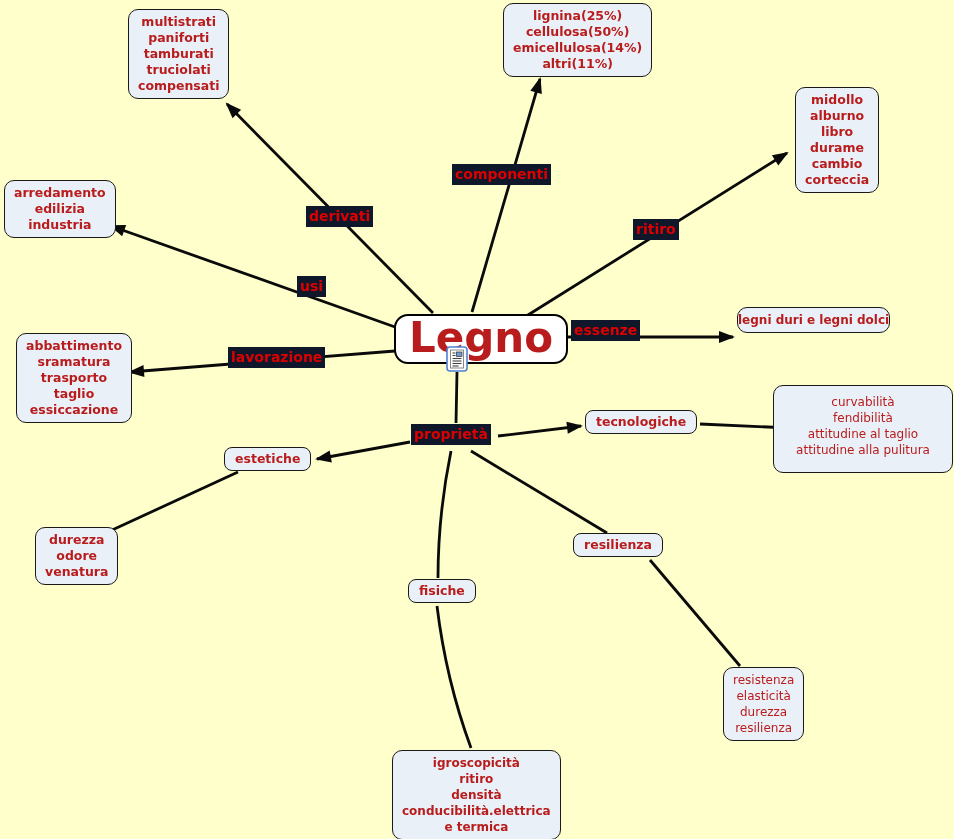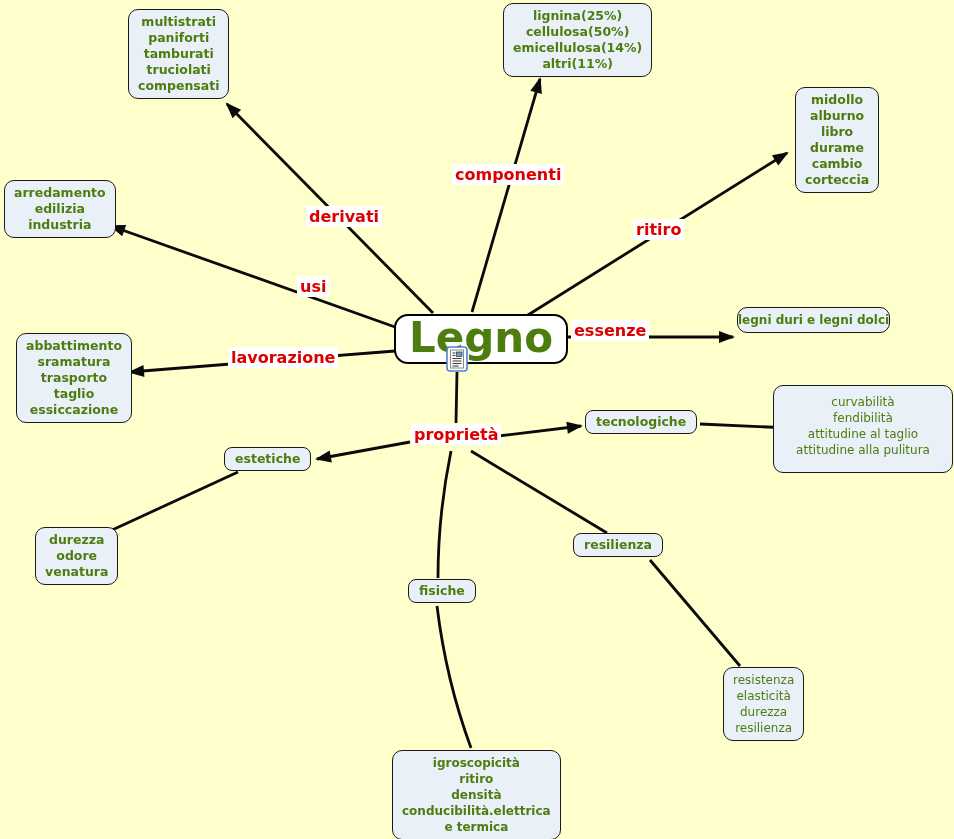--- a/index.html
+++ b/index.html
@@ -9,34 +9,34 @@
     background:#FFFFCC;
     font-family:"DejaVu Sans","Liberation Sans",sans-serif;
   }
   svg.wires{position:absolute;left:0;top:0;z-index:1;}
   .node{
     position:absolute;z-index:2;
     background:#EAF0F8;
     border:1.6px solid #1a1a1a;
     border-radius:10px;
     padding:4px 9px;
-    font-size:12.5px;line-height:16px;font-weight:bold;color:#4d7c0f;
+    font-size:12.5px;line-height:16px;font-weight:bold;color:#b91c1c;
     text-align:center;white-space:pre-line;width:max-content;
     box-sizing:border-box;
   }
   .node.regular{font-weight:normal;}
   .node.small{padding:3px 10px;border-radius:8px;}
   .node.root{
     background:#ffffff;border:2px solid #000;border-radius:14px;
     font-size:42px;line-height:40px;padding:2px 13px 4px 13px;z-index:3;
   }
   .phrase{
     position:absolute;z-index:2;
-    color:#DC0000;font-size:16px;line-height:21px;font-weight:bold;
-    background:#ffffff;padding:0 3px;white-space:nowrap;
+    color:#DC0000;font-size:14px;line-height:21px;font-weight:bold;
+    background:#0f172a;padding:0 3px;white-space:nowrap;
   }
   .resource-icon{
     position:absolute;z-index:3;left:446px;top:346px;width:22px;height:26px;cursor:pointer;
   }
 </style>
 </head>
 <body>
 
 <div class="map">
 

